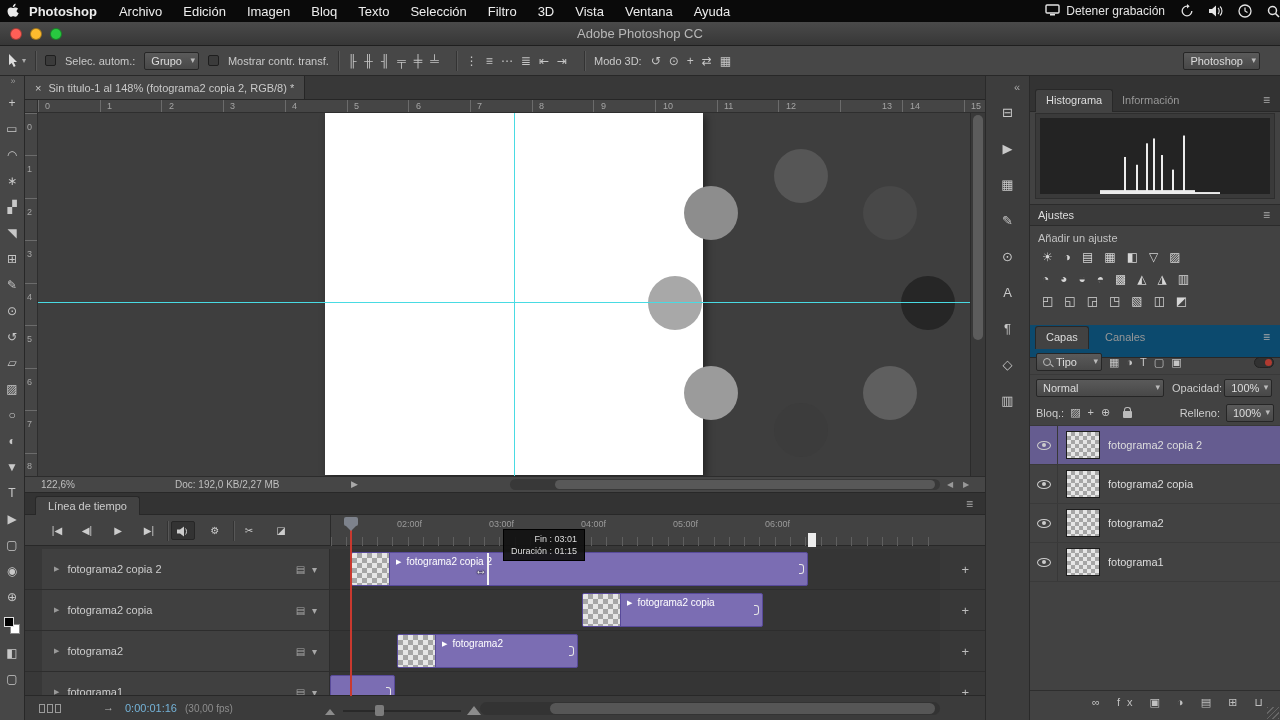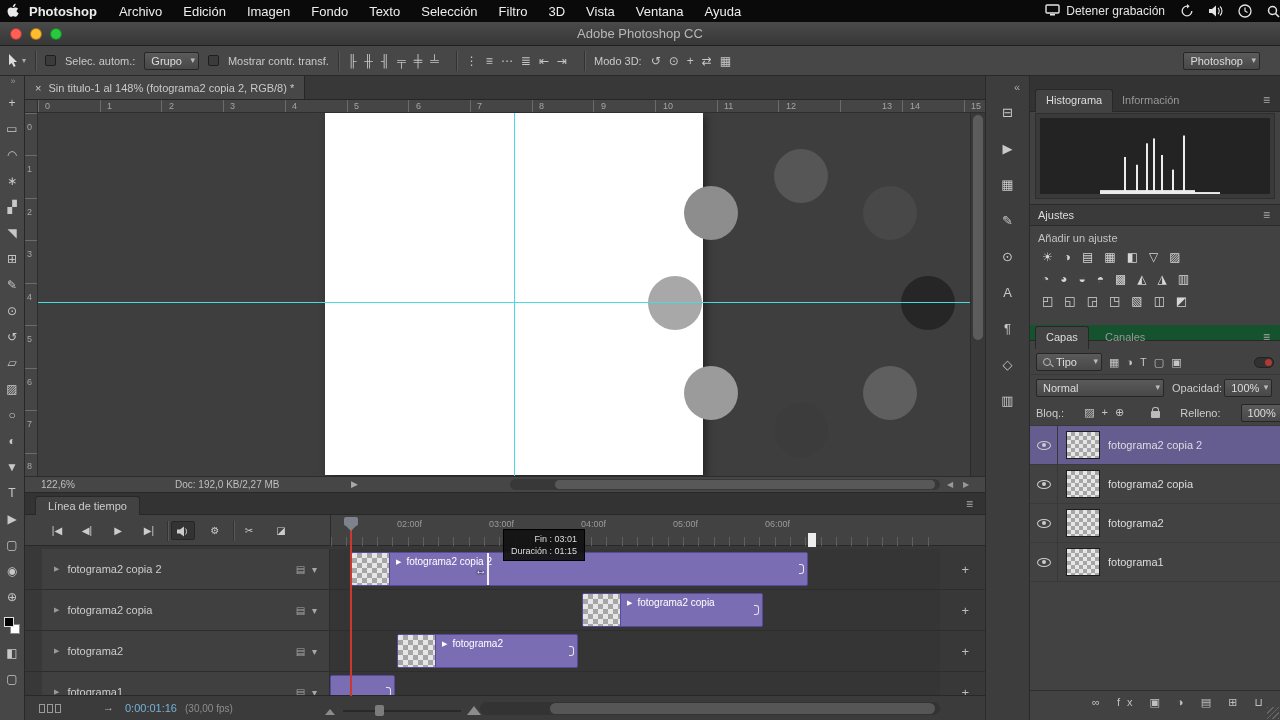--- a/index.html
+++ b/index.html
@@ -137,29 +137,29 @@
 .tab-a{position:absolute;top:1px;height:23px;background:#424242;border:1px solid #282828;border-bottom:none;
   border-radius:3px 3px 0 0;color:#ddd;padding:4px 10px 0}
 .tab-i{position:absolute;top:6px;color:#979797}
 .rc-menu{position:absolute;right:10px;top:5px;color:#aaa;font-size:12px}
 .histo{position:absolute;top:37px;left:5px;right:5px;height:86px;background:#3a3a3a;border:1px solid #2e2e2e}
 .histo-plot{position:absolute;inset:4px;background:#232323}
 .adj-head{position:absolute;top:128px;left:0;right:0;height:22px;background:#3a3a3a;border-top:1px solid #2b2b2b;border-bottom:1px solid #2b2b2b}
 .adj-title{position:absolute;left:8px;top:4px;color:#ddd}
 .adj-add{position:absolute;top:156px;left:8px;color:#c2c2c2}
 .adj-row{position:absolute;left:12px;letter-spacing:11px;font-size:12px;color:#d6d6d6;white-space:nowrap}
-.capas-bar{position:absolute;top:249px;left:0;right:0;height:16px;background:#14532d;border-bottom:1px solid #282828}
+.capas-bar{position:absolute;top:249px;left:0;right:0;height:33px;background:#0c4a6e;border-bottom:1px solid #282828}
 .filter-row{position:absolute;top:274px;left:0;right:0;height:25px;display:flex;align-items:center;gap:7px;
   padding:0 6px;border-bottom:1px solid #393939}
 .mag{position:relative;width:8px;height:8px;border:1px solid #bbb;border-radius:50%;flex:none}
 .mag::after{content:"";position:absolute;left:6px;top:6px;width:4px;height:1px;background:#bbb;transform:rotate(45deg)}
 .toggle{margin-left:auto;width:20px;height:11px;background:#313131;border:1px solid #222;border-radius:6px;position:relative}
 .toggle::after{content:"";position:absolute;right:1px;top:1px;width:7px;height:7px;border-radius:50%;background:#b03a30}
 .blend-row{position:absolute;top:299px;left:0;right:0;height:25px;display:flex;align-items:center;padding:0 6px;gap:2px}
-.lock-row{position:absolute;top:324px;left:0;right:0;height:26px;display:flex;align-items:center;padding:0 6px;gap:20px;border-bottom:1px solid #383838}
+.lock-row{position:absolute;top:324px;left:0;right:0;height:26px;display:flex;align-items:center;padding:0 6px;gap:6px;border-bottom:1px solid #383838}
 .lockstr{letter-spacing:7px;font-size:11px;color:#c5c5c5}
 .lockico{position:relative;width:9px;height:7px;background:#bbb;border-radius:1px;margin-top:4px;flex:none}
 .lockico::before{content:"";position:absolute;top:-4px;left:1px;width:5px;height:5px;border:1.5px solid #bbb;border-bottom:none;border-radius:3px 3px 0 0}
 .layers{position:absolute;top:350px;left:0;right:0;height:264px;overflow:hidden}
 .lrow{position:relative;height:39px;border-bottom:1px solid #3a3a3a;display:flex;align-items:center}
 .lrow.selected{background:#655c90}
 .eyecell{width:28px;height:100%;border-right:1px solid #383838;display:flex;align-items:center;justify-content:center;flex:none}
 .eye{position:relative;width:14px;height:9px;border:1px solid #ccc;border-radius:50%}
 .eye::after{content:"";position:absolute;left:4px;top:1.5px;width:4px;height:4px;border-radius:50%;background:#ccc}
 .lthumb{width:34px;height:28px;margin:0 8px;border:1px solid #1d1d1d;flex:none}
@@ -186,21 +186,21 @@
 <div class="menubar">
   <span class="apple">
     <svg width="13" height="16" viewBox="0 0 17 20">
         <path fill="#eaeaea" d="M13.9 10.6c0-2.3 1.9-3.4 2-3.5-1.1-1.6-2.8-1.8-3.4-1.8-1.4-.1-2.8.8-3.5.8-.7 0-1.8-.8-3-.8C4.4 5.3 2 6.6 2 10c0 1.9.7 3.9 1.6 5.2.8 1.1 1.7 2.4 2.9 2.4 1.2 0 1.6-.8 3-.8s1.8.8 3 .8c1.2 0 2-1.1 2.8-2.3.9-1.3 1.2-2.6 1.2-2.7-.1 0-2.6-1-2.6-2zM11.6 3.6c.6-.8 1.1-1.9 1-3-.9 0-2.1.6-2.7 1.4-.6.7-1.2 1.9-1 3 1 .1 2.1-.6 2.7-1.4z"></path>
       </svg>
   </span>
   <span class="mb-app">Photoshop</span>
   <span class="mb-item">Archivo</span>
   <span class="mb-item">Edición</span>
   <span class="mb-item">Imagen</span>
-  <span class="mb-item">Fondo</span>
+  <span class="mb-item">Bloq</span>
   <span class="mb-item">Texto</span>
   <span class="mb-item">Selección</span>
   <span class="mb-item">Filtro</span>
   <span class="mb-item">3D</span>
   <span class="mb-item">Vista</span>
   <span class="mb-item">Ventana</span>
   <span class="mb-item">Ayuda</span>
   <span class="mb-right">
     <span class="mb-rec">
       <svg width="15" height="12" viewBox="0 0 15 12">

